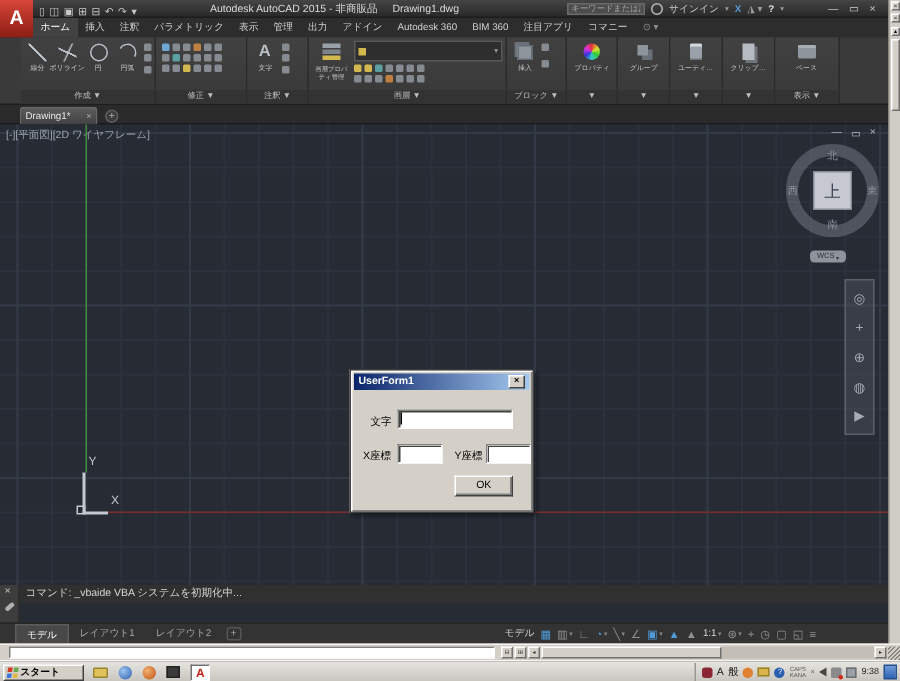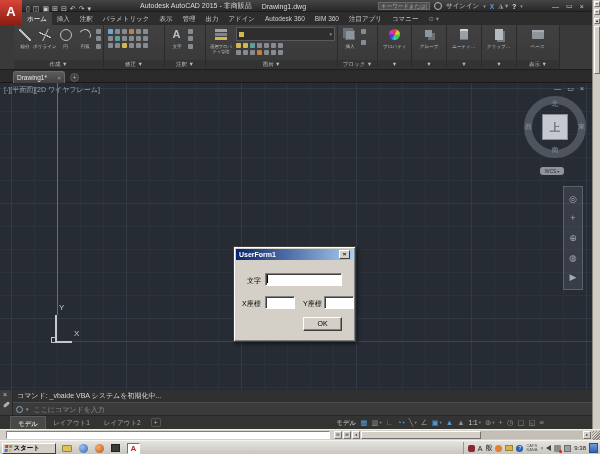--- a/index.html
+++ b/index.html
@@ -538,25 +538,20 @@
       <input id="inp-y" class="dlg-inp" value="" style="">
       <div id="dlg-ok">OK</div>
     </div>
   </div>
 
   <div id="cmdside" class="abs">
     <span id="cmd-close">×</span>
     <span id="cmd-wrench"></span>
   </div>
   <div id="cmdhist" class="abs">コマンド: _vbaide VBA システムを初期化中...</div>
-  <div id="cmdline" class="abs">
-    <span id="cmd-glyph"></span>
-    <span id="cmd-dd">▾</span>
-    <input id="cmd-input" placeholder="ここにコマンドを入力" style="">
-  </div>
 
   <div id="bottomrow" class="abs">
     <div id="ltabs">
 
     <span class="ltab active"><span>モデル</span></span>
         <span class="ltab"><span>レイアウト1</span></span>
         <span class="ltab"><span>レイアウト2</span></span>
         <span class="ltab plus"><span>+</span></span>
       </div>
     <div id="statusicons">

